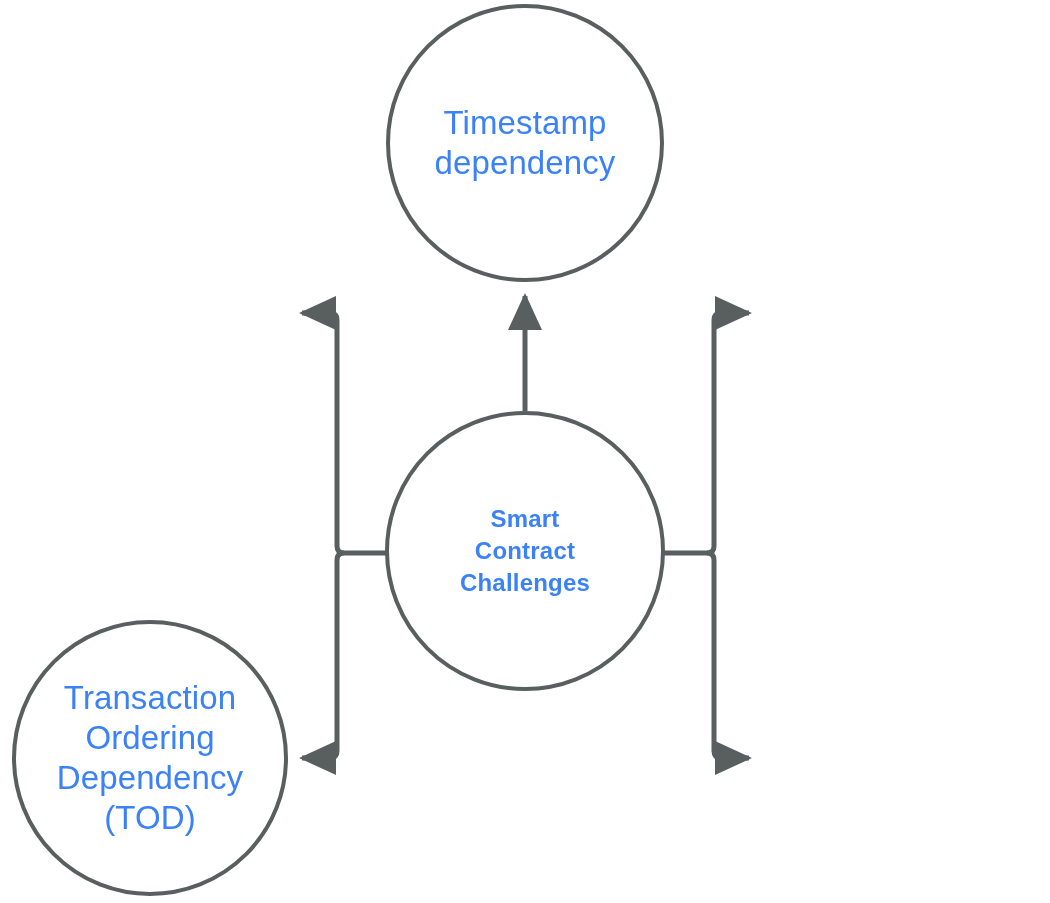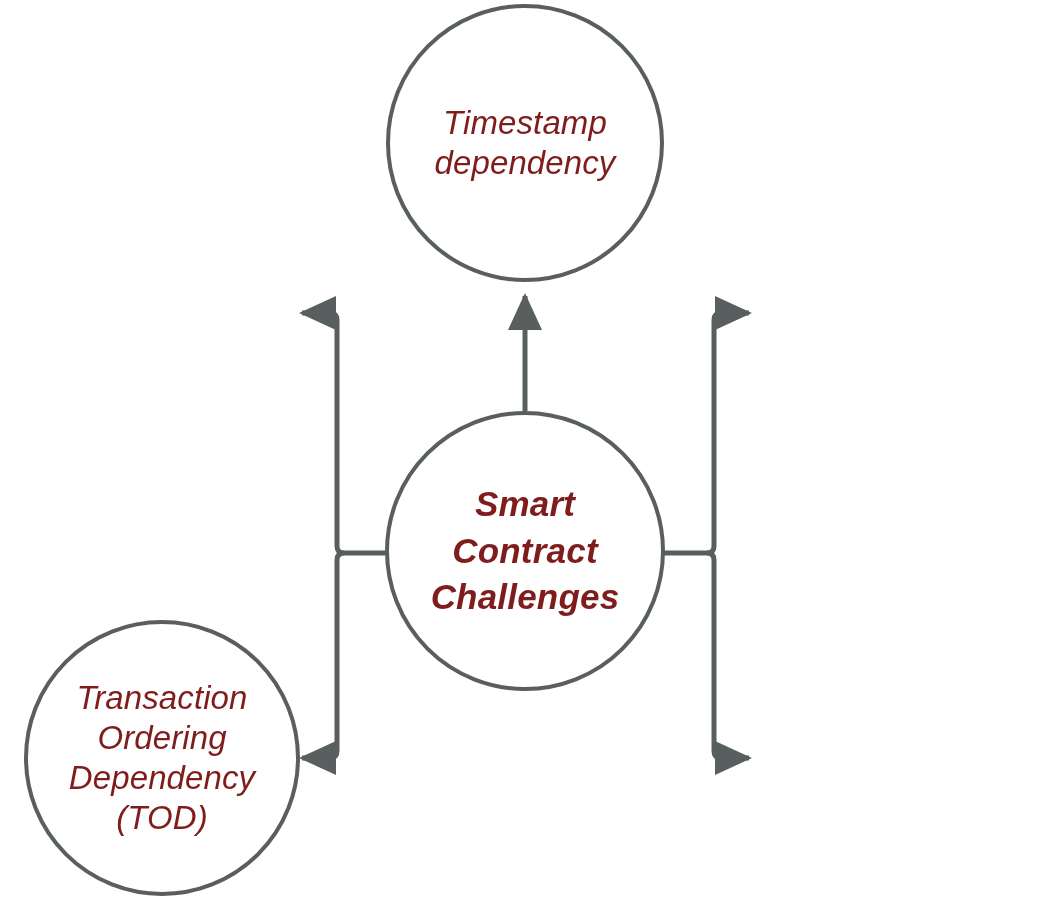--- a/index.html
+++ b/index.html
@@ -28,49 +28,48 @@
   .node {
     position: absolute;
     box-sizing: border-box;
     border-radius: 50%;
     background: #ffffff;
     border: 4px solid #595e5e;
     display: flex;
     align-items: center;
     justify-content: center;
     text-align: center;
-    color: #7f1d1d;
-    font-style: italic;
+    color: #3b82f6;
   }
   .node-label {
     display: block;
     white-space: pre-line;
     line-height: 1.22;
     letter-spacing: 0.1px;
   }
   .node-leaf .node-label {
     font-size: 33px;
     font-weight: 400;
     padding: 0 14px;
   }
   .node-center {
     border-width: 4px;
     z-index: 3;
   }
   .node-center .node-label {
-    font-size: 35px;
+    font-size: 24px;
     font-weight: 700;
     line-height: 1.33;
     letter-spacing: 0.2px;
   }
   
   #node-center      { left: 385px; top: 411px; width: 280px; height: 280px; }
   #node-timestamp   { left: 386px; top:   4px; width: 278px; height: 278px; }
   #node-reentrant   { left:   5px; top: 172px; width: 282px; height: 282px; }
-  #node-tod         { left:  24px; top: 620px; width: 276px; height: 276px; }
+  #node-tod         { left:  12px; top: 620px; width: 276px; height: 276px; }
   #node-privacy     { left: 765px; top: 171px; width: 280px; height: 280px; }
   #node-trusted     { left: 765px; top: 618px; width: 280px; height: 280px; }
 </style>
 </head>
 <body>
 
 <div id="canvas">
 
   <svg id="wires" viewBox="0 0 1050 903" width="1050" height="903" aria-hidden="true">
     <defs>

